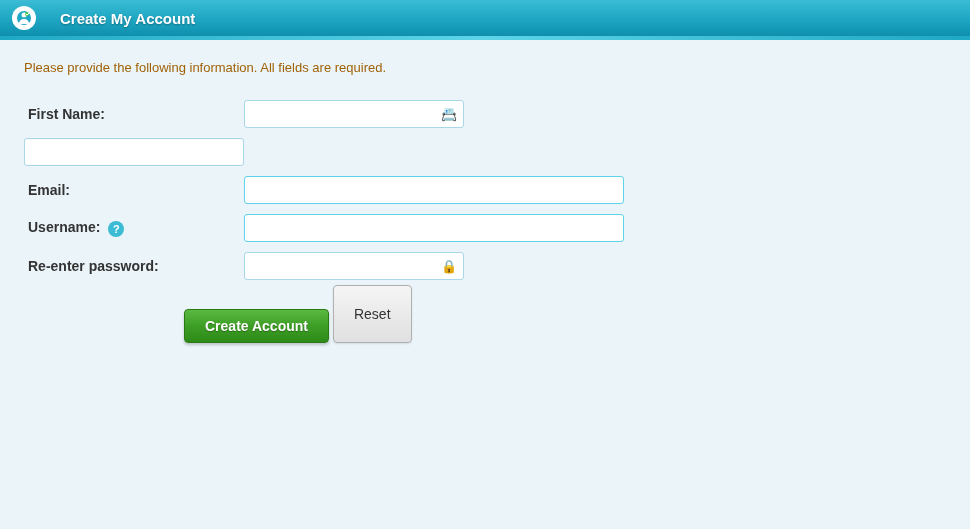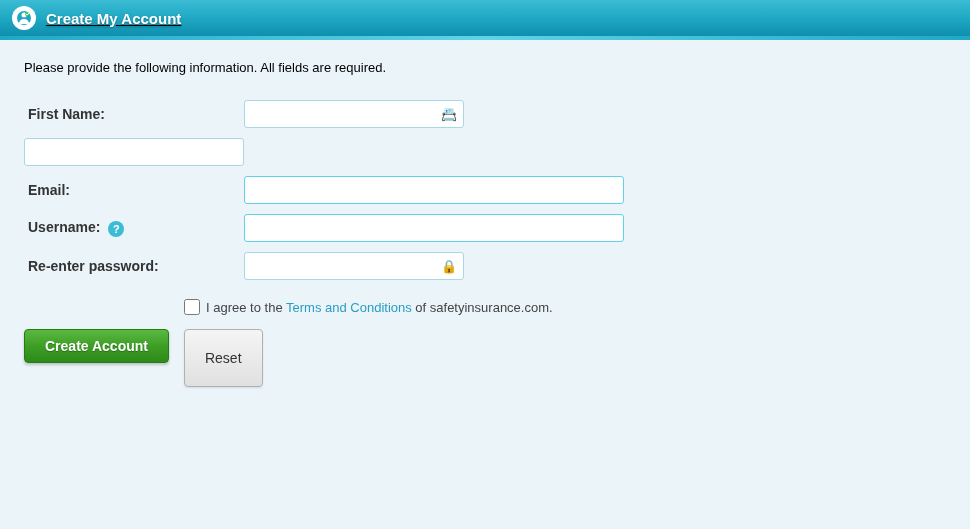--- a/index.html
+++ b/index.html
@@ -24,23 +24,22 @@
       display: flex;
       flex-direction: column;
     }
 
     .title-bar {
       background: linear-gradient(180deg, #3bbcd4 0%, #1fa8c4 50%, #0e8fad 100%);
       height: 36px;
       display: flex;
       align-items: center;
       padding: 0 12px;
-      gap: 10px;
+      gap: 24px;
       flex-shrink: 0;
-      text-decoration: underline;
     }
 
     .title-bar-icon {
       width: 24px;
       height: 24px;
       background: #fff;
       border-radius: 50%;
       display: flex;
       align-items: center;
       justify-content: center;
@@ -65,21 +64,21 @@
       flex-shrink: 0;
     }
 
     .content {
       flex: 1;
       padding: 20px 24px;
       background: #eaf4f9;
     }
 
     .intro-text {
-      color: #000000;
+      color: #a16207;
       margin-bottom: 20px;
       font-size: 13px;
     }
 
     .form-table {
       display: table;
       border-collapse: separate;
       border-spacing: 0;
     }
 
@@ -174,22 +173,23 @@
     }
 
     .terms-link {
       color: #2a9dc4;
       text-decoration: none;
       cursor: pointer;
     }
 
     .button-row {
       display: flex;
-      align-items: flex-start;
-      gap: 15px;
+      align-items: flex-end;
+      margin-left: 160px;
+      gap: 4px;
     }
 
     .btn-create {
       background: linear-gradient(180deg, #5ab940 0%, #3d9e25 50%, #2d8a18 100%);
       color: #fff;
       border: 1px solid #2a7a14;
       border-radius: 4px;
       padding: 8px 20px;
       font-size: 14px;
       font-weight: bold;
@@ -285,26 +285,20 @@
         <div class="form-field">
           <div class="input-wrapper">
             <input class="form-input input-short" type="password" style="">
             <span class="input-icon">🔒</span>
           </div>
         </div>
       </div>
 
     </div>
 
-    <div class="checkbox-row">
-      <input type="checkbox" style="">
-      <span class="checkbox-label">
-        <span>I agree to the </span><a class="terms-link">Terms and Conditions</a><span> of safetyinsurance.com.</span>
-      </span>
-    </div>
 
     <div class="button-row">
       <button class="btn-create">Create Account</button>
       <button class="btn-reset">Reset</button>
     </div>
 
   </div>
 </div>
 
 </body></html>

